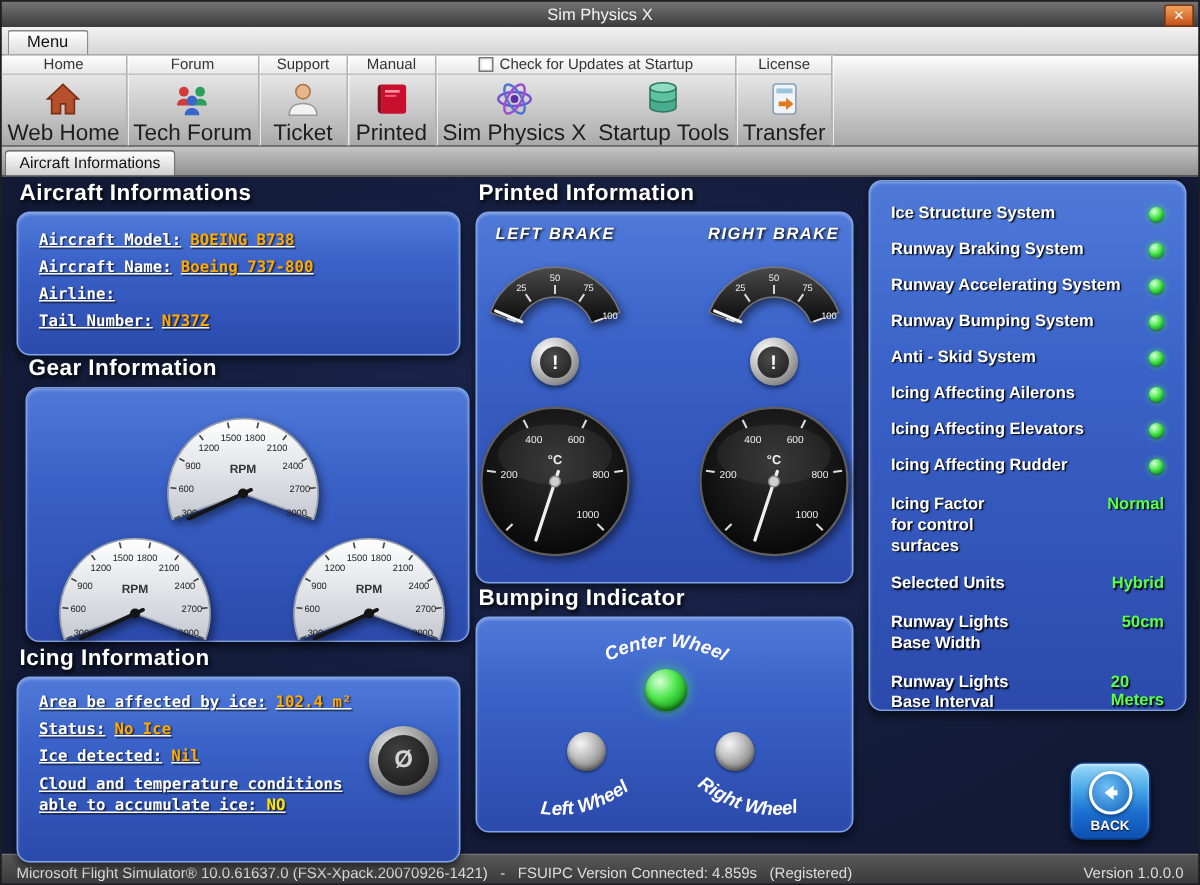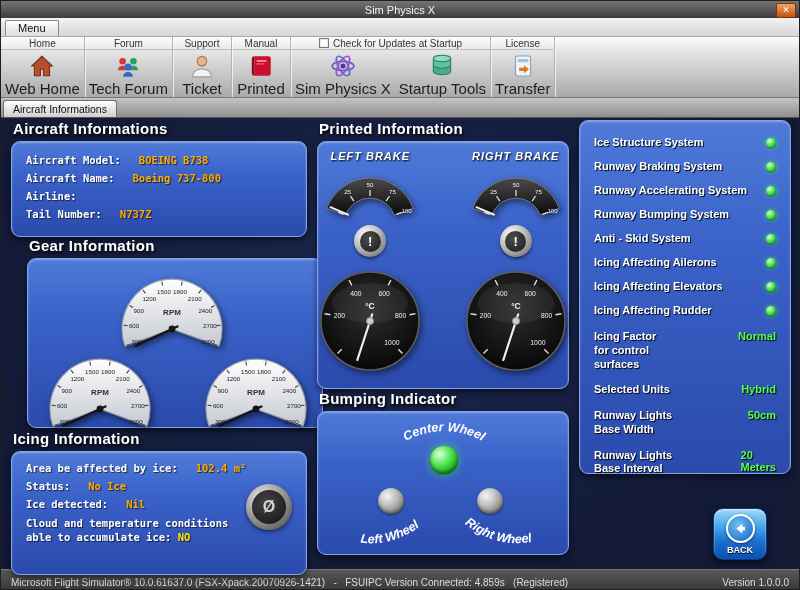--- a/index.html
+++ b/index.html
@@ -39,29 +39,29 @@
   
   .content{position:relative;height:451px;background:radial-gradient(ellipse at 50% 40%,#1c2750 0%,#121a36 75%);}
   .sec{position:absolute;}
   .sec-title{margin:0 0 4px 2px;font-size:15px;font-weight:bold;color:#fff;letter-spacing:.3px;
     text-shadow:1px 2px 3px #000;}
   .panel{position:relative;background:linear-gradient(180deg,#4f7ad9 0%,#3a62c8 35%,#2b4aac 100%);
     border:1px solid #7fa3e8;border-radius:9px;box-shadow:inset 0 1px 2px rgba(255,255,255,.35),0 3px 6px rgba(0,0,0,.55);
     box-sizing:border-box;}
 
   
-  .info-row{display:flex;gap:18px;font-family:"DejaVu Sans Mono",monospace;font-size:10.5px;font-weight:bold;
-    color:#fff;text-shadow:1px 1px 1px rgba(0,0,0,.65);margin-bottom:6px;align-items:baseline;}
+  .info-row{display:flex;gap:6px;font-family:"DejaVu Sans Mono",monospace;font-size:10.5px;font-weight:bold;
+    color:#fff;text-shadow:1px 1px 1px rgba(0,0,0,.65);margin-bottom:6px;align-items:baseline;text-decoration:underline;}
   .val{color:#ffaa00;}
   .val-yellow{color:#ffe400;}
 
   #sec-aircraft{left:10px;top:2px;width:296px;}
   .aircraft-panel{height:96px;padding:12px 14px;}
 
-  #sec-gear{left:26px;top:119px;width:296px;}
+  #sec-gear{left:16px;top:119px;width:296px;}
   .gear-panel{height:170px;}
   .gauge{position:absolute;filter:drop-shadow(2px 3px 3px rgba(0,0,0,.5));}
   .gauge svg{width:100%;height:100%;display:block;}
   .rpm-1{left:86px;top:6px;width:116px;height:82px;}
   .rpm-2{left:14px;top:86px;width:116px;height:82px;}
   .rpm-3{left:170px;top:86px;width:116px;height:82px;}
 
   #sec-icing{left:10px;top:312px;width:296px;}
   .icing-panel{height:124px;padding:10px 14px;}
   .icing-last{display:block;max-width:215px;line-height:1.35;}

